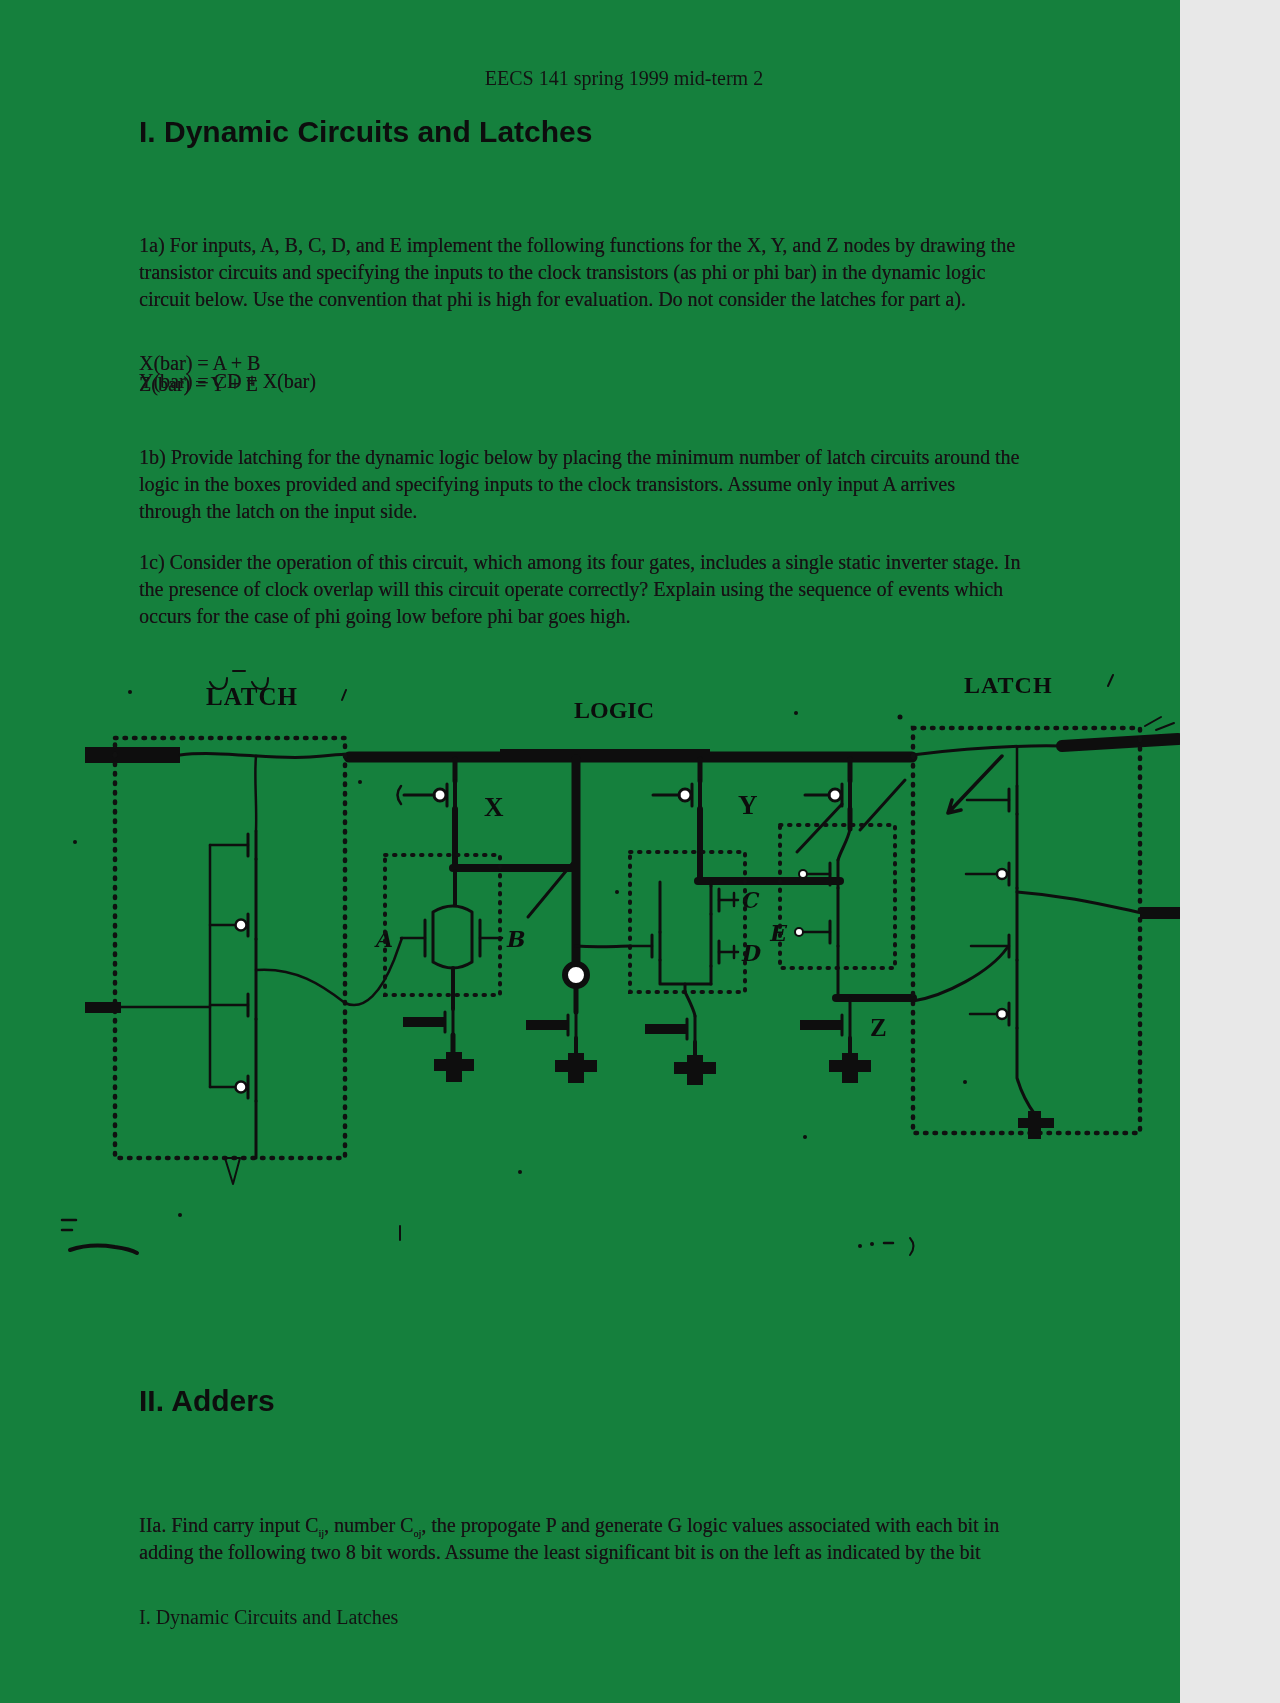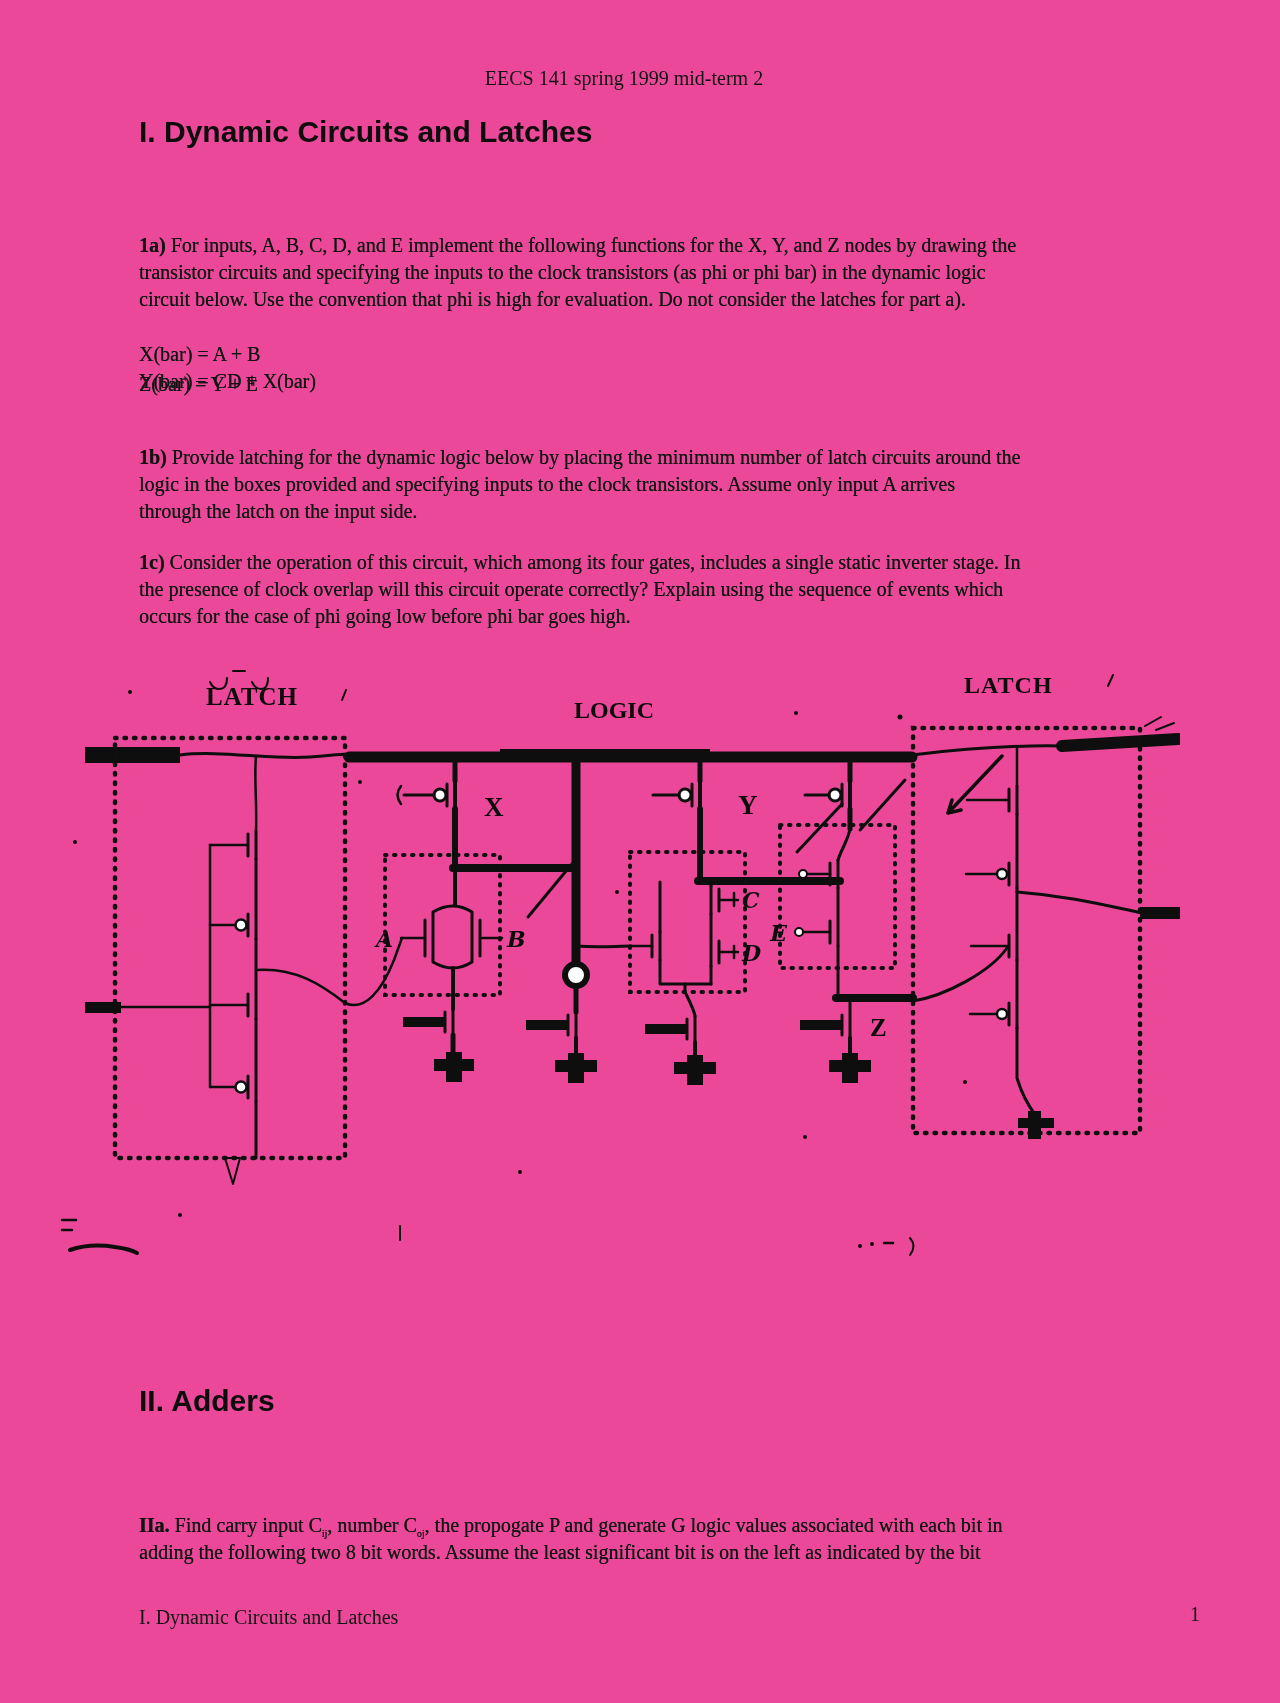--- a/index.html
+++ b/index.html
@@ -1,23 +1,23 @@
 <!DOCTYPE html>
 <html><head>
 <meta charset="utf-8">
 <style>
   html,body{margin:0;padding:0;background:#e8e8e8;}
-  .page{position:relative;width:1280px;height:1703px;background:#ec4899;overflow:hidden;
+  .page{position:relative;width:1180px;height:1703px;background:#15803d;overflow:hidden;
         font-family:"Liberation Serif",serif;color:#131313;}
   .hdr{position:absolute;top:66px;left:0;width:1248px;text-align:center;
        font:20px/25px "Liberation Serif",serif;}
   .h1{position:absolute;left:139px;margin:0;font:bold 30px/34px "Liberation Sans",sans-serif;color:#0d0d0d;}
   .para{position:absolute;left:139px;width:1095px;font:20px/27px "Liberation Serif",serif;
         text-shadow:0.25px 0 0 #2a2a2a;}
-  .para b{font-weight:bold;margin-top:40px;}
+  .para b{font-weight:normal;margin-top:40px;}
   .pt{white-space:pre-line;margin-top:44px;}
   .eq{position:absolute;left:139px;font:20px/27px "Liberation Serif",serif;text-shadow:0.25px 0 0 #2a2a2a;}
   sub{font-size:10px;line-height:0;}
   .footer-left{position:absolute;left:139px;top:1606px;font:20px "Liberation Serif",serif;}
   .footer-page{position:absolute;left:1190px;top:1603px;font:20px "Liberation Serif",serif;}
   svg.diagram{position:absolute;left:60px;top:660px;}
   .st{stroke:#0e0e0e;fill:none;stroke-linecap:round;stroke-linejoin:round;}
   .w2{stroke-width:2px;} .w25{stroke-width:2.5px;} .w3{stroke-width:3px;}
   .w35{stroke-width:3.5px;} .w4{stroke-width:4px;} .w5{stroke-width:5px;}
   .w6{stroke-width:6px;} .w8{stroke-width:8px;} .w9{stroke-width:9px;}
@@ -35,21 +35,21 @@
 <div class="page">
 
   <div class="hdr">EECS 141 spring 1999 mid-term 2</div>
 
   <h1 class="h1" style="top:115px">I. Dynamic Circuits and Latches</h1>
 
   <div class="para" style="top:232px"><b>1a)</b><span class="pt"> For inputs, A, B, C, D, and E implement the following functions for the X, Y, and Z nodes by drawing the
 transistor circuits and specifying the inputs to the clock transistors (as phi or phi bar) in the dynamic logic
 circuit below. Use the convention that phi is high for evaluation. Do not consider the latches for part a).</span></div>
 
-  <div class="eq" style="top:341px">X(bar) = A + B</div>
+  <div class="eq" style="top:350px">X(bar) = A + B</div>
   <div class="eq" style="top:368px">Y(bar) = CD + X(bar)</div>
   <div class="eq" style="top:371px">Z(bar) = Y + E</div>
 
   <div class="para" style="top:444px"><b>1b)</b><span class="pt"> Provide latching for the dynamic logic below by placing the minimum number of latch circuits around the
 logic in the boxes provided and specifying inputs to the clock transistors. Assume only input A arrives
 through the latch on the input side.</span></div>
 
   <div class="para" style="top:549px"><b>1c)</b><span class="pt"> Consider the operation of this circuit, which among its four gates, includes a single static inverter stage. In
 the presence of clock overlap will this circuit operate correctly? Explain using the sequence of events which
 occurs for the case of phi going low before phi bar goes high.</span></div>

